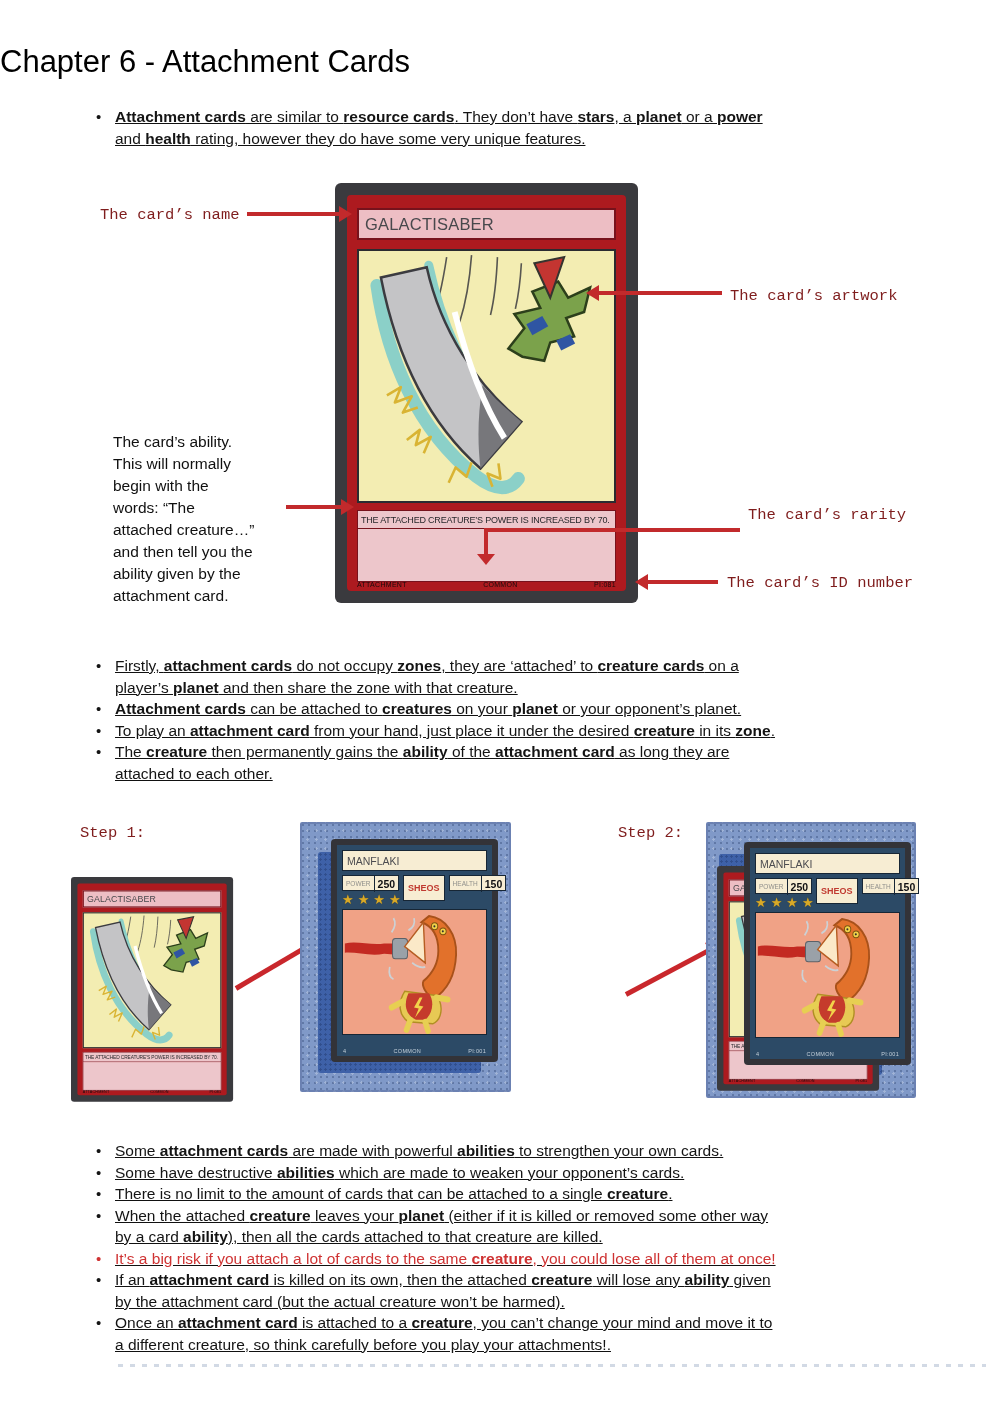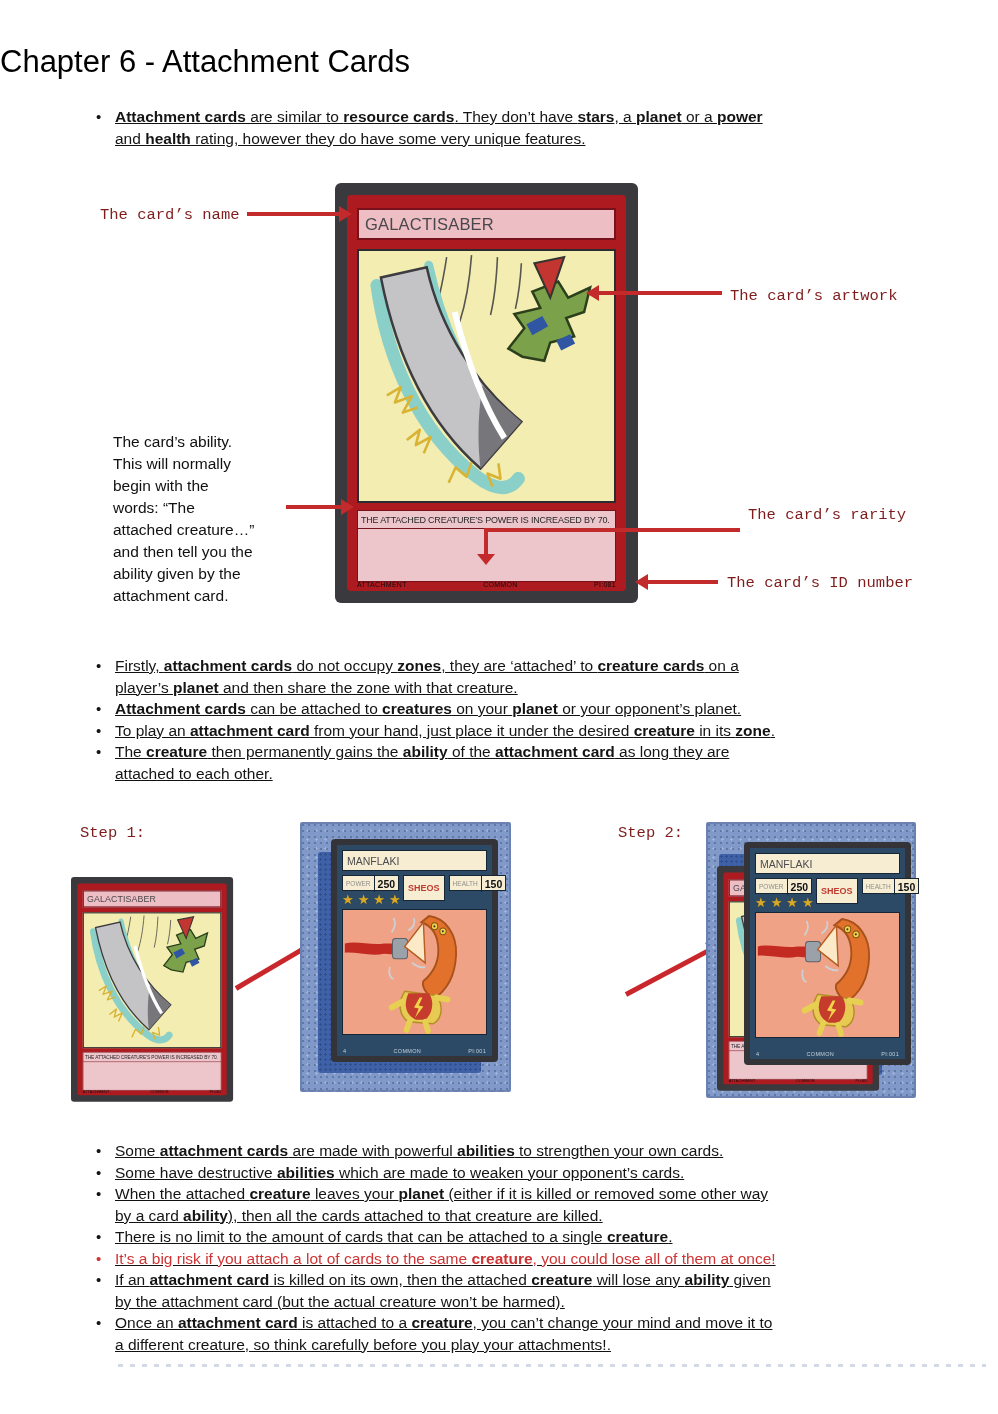--- a/index.html
+++ b/index.html
@@ -334,23 +334,23 @@
           <span>COMMON</span>
           <span>PI:001</span>
         </div>
       </div>
     </div>
   </div>
 
   <ul class="blist abs" style="left:88px;top:1140px;">
       <li><span>Some </span><b>attachment cards</b><span> are made with powerful </span><b>abilities</b><span> to strengthen your own cards.</span></li>
       <li><span>Some have destructive </span><b>abilities</b><span> which are made to weaken your opponent’s cards.</span></li>
+      <li><span>There is no limit to the amount of cards that can be attached to a single </span><b>creature</b><span>.</span></li>
       <li><span>When the attached </span><b>creature</b><span> leaves your </span><b>planet</b><span> (either if it is killed or removed some other way
 by a card </span><b>ability</b><span>), then all the cards attached to that creature are killed.</span></li>
-      <li><span>There is no limit to the amount of cards that can be attached to a single </span><b>creature</b><span>.</span></li>
       <li class="red"><span>It’s a big risk if you attach a lot of cards to the same </span><b>creature</b><span>, you could lose all of them at once!</span></li>
       <li><span>If an </span><b>attachment card</b><span> is killed on its own, then the attached </span><b>creature</b><span> will lose any </span><b>ability</b><span> given
 by the attachment card (but the actual creature won’t be harmed).</span></li>
       <li><span>Once an </span><b>attachment card</b><span> is attached to a </span><b>creature</b><span>, you can’t change your mind and move it to
 a different creature, so think carefully before you play your attachments!.</span></li>
     </ul>
 
   <div class="abs" id="bottom-dashes"></div>
 
 </div>

